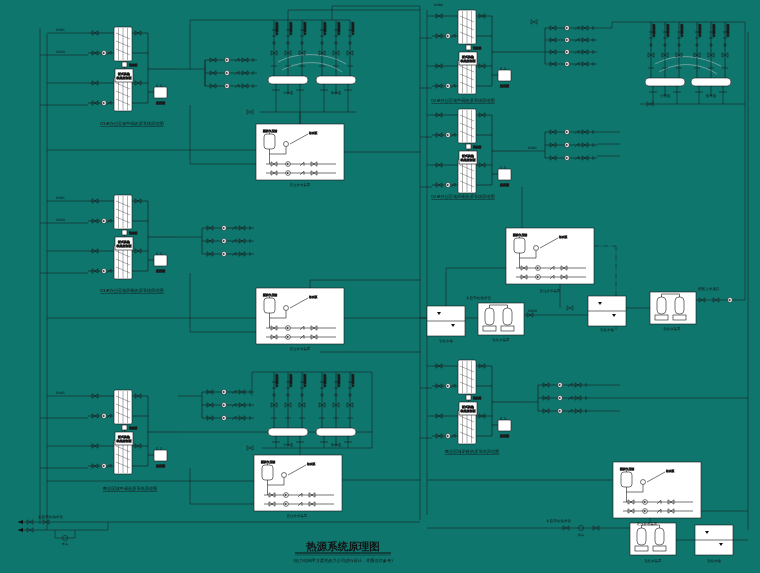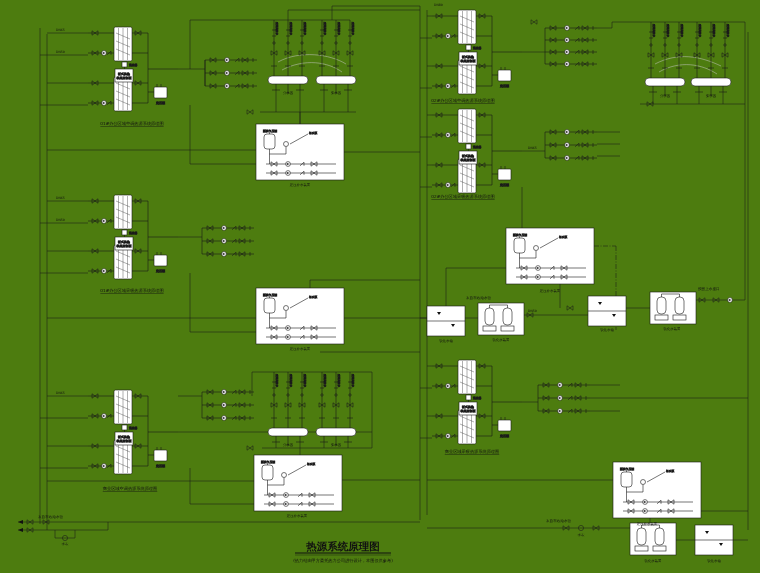--- a/index.html
+++ b/index.html
@@ -1,16 +1,16 @@
 <!DOCTYPE html>
 <html><head>
 <meta charset="utf-8">
 <style>
   html,body{margin:0;padding:0;background:#e8e8e8;}
-  .sheet{position:relative;width:760px;height:573px;background:#4d7c0f;overflow:hidden;
+  .sheet{position:relative;width:760px;height:573px;background:#0f766e;overflow:hidden;
          font-family:"DejaVu Sans","Liberation Sans",sans-serif;}
   svg{position:absolute;left:0;top:0;}
   svg text{fill:#111;}
 </style>
 </head>
 <body>
 
 <div class="sheet">
 <svg width="760" height="573" viewBox="0 0 760 573">
   <defs>

